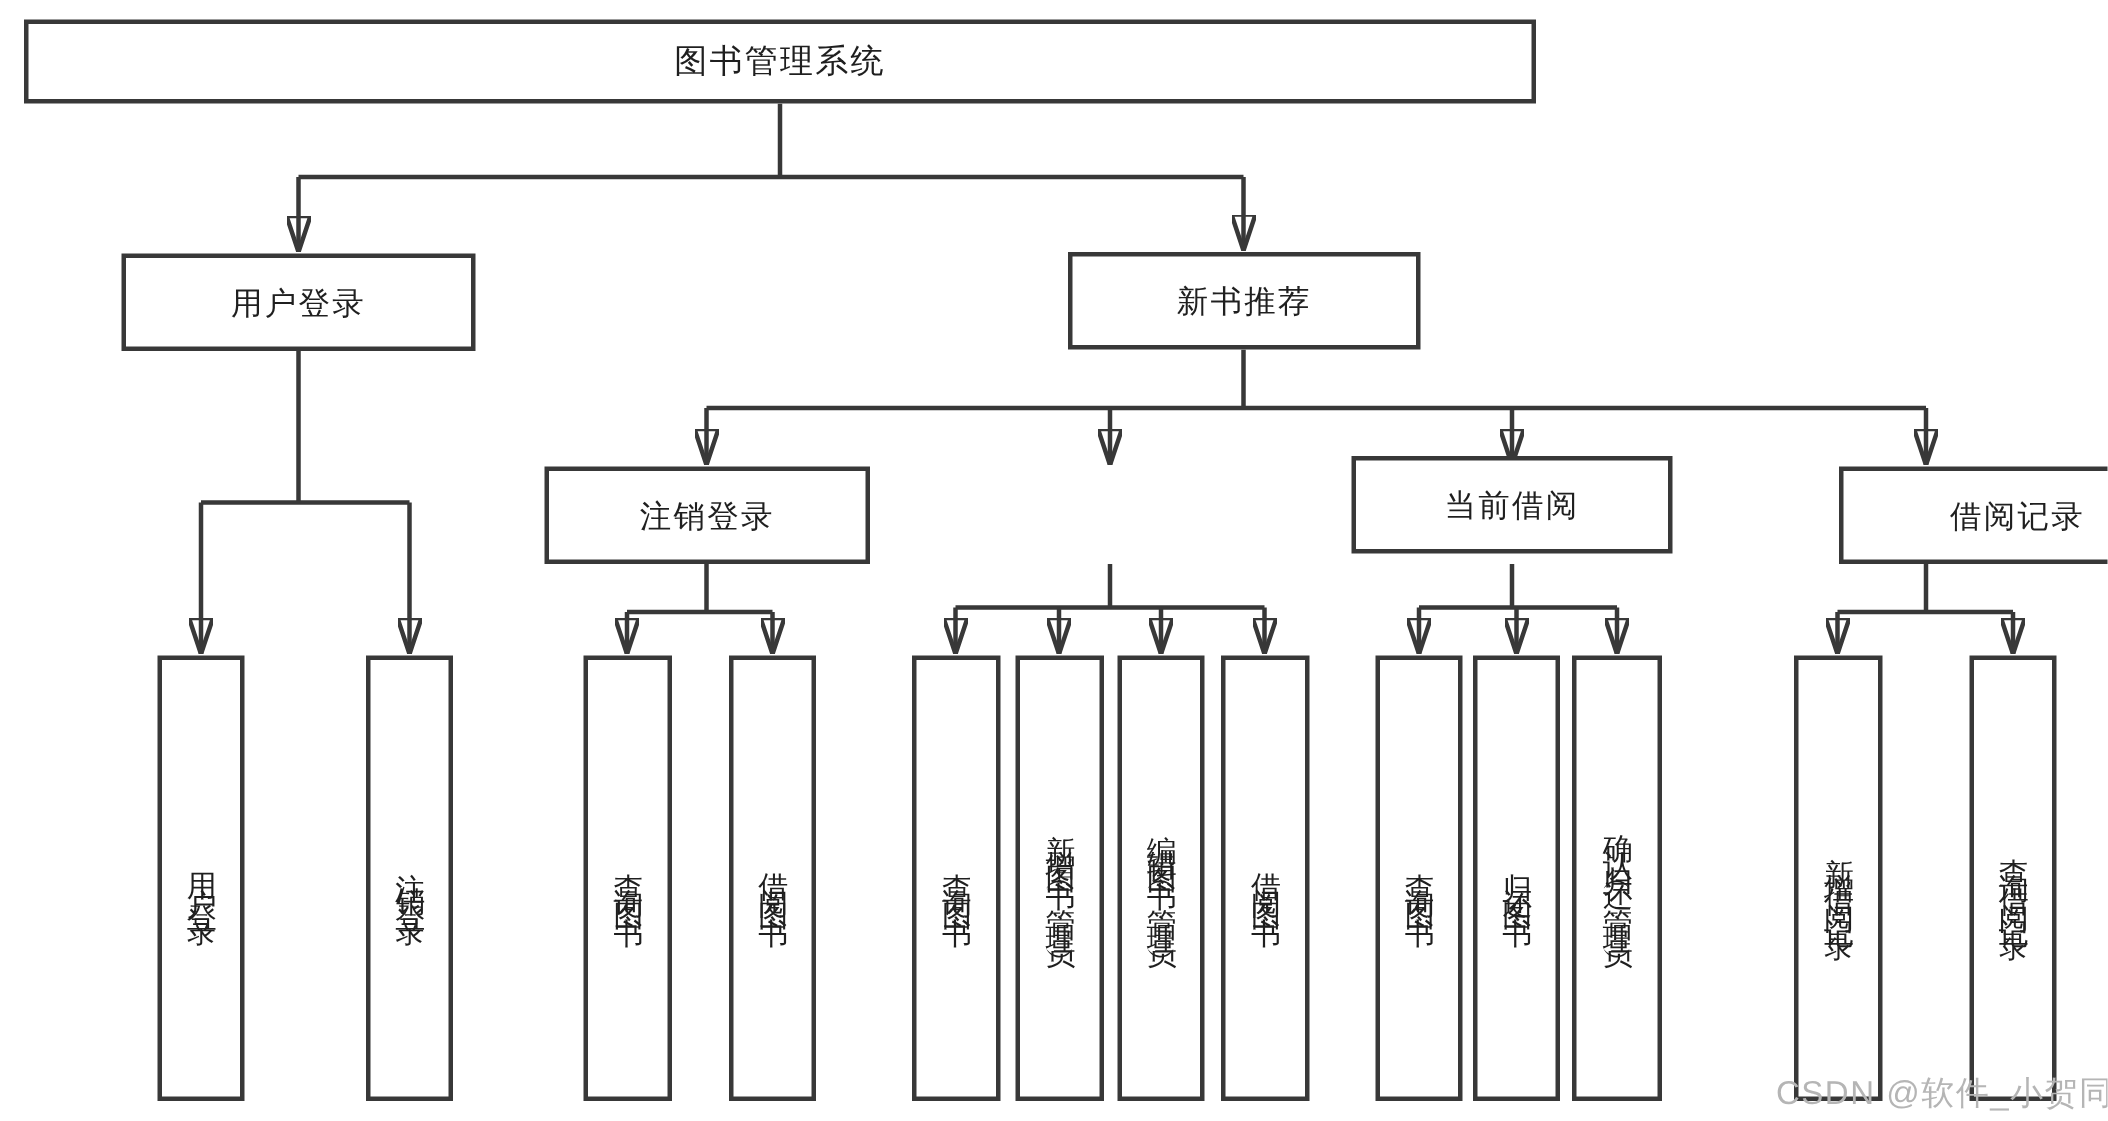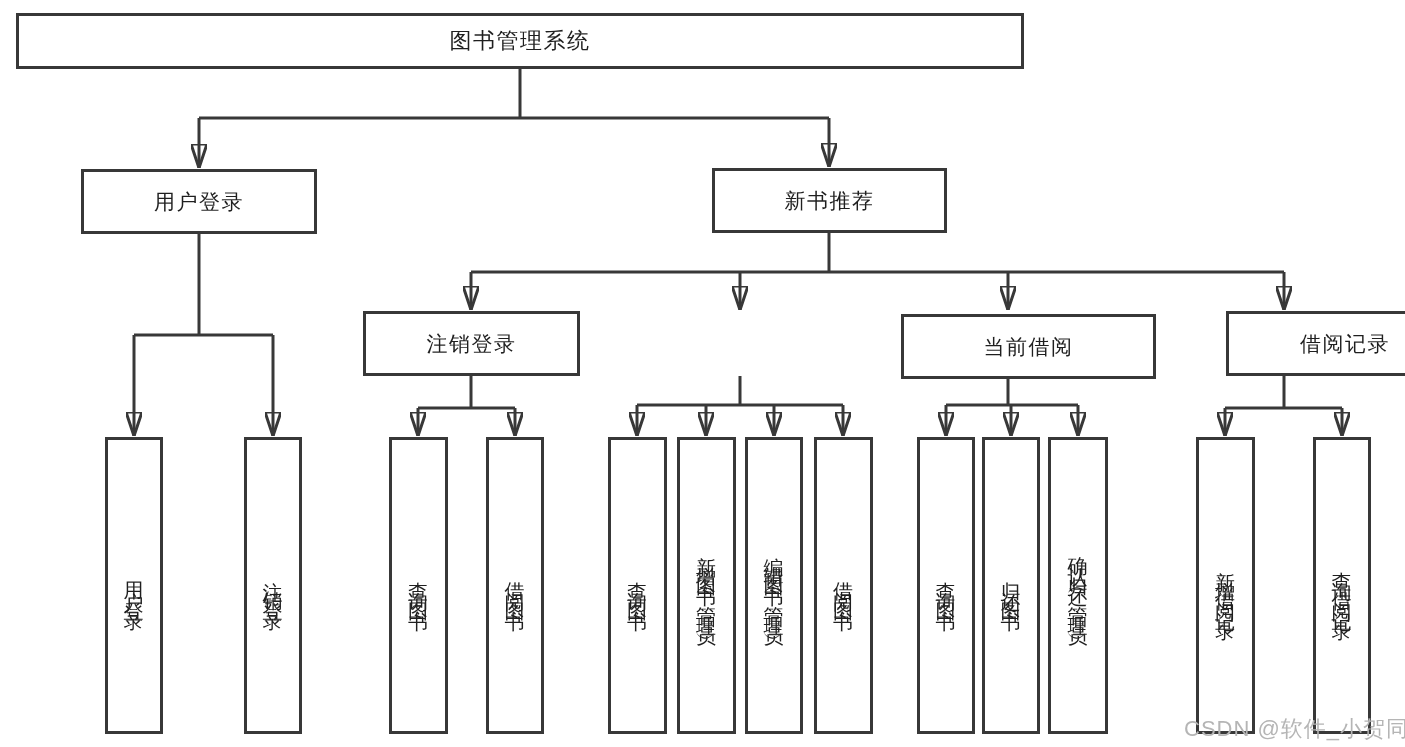--- a/index.html
+++ b/index.html
@@ -80,21 +80,21 @@
   <div class="node h" style="left:81px;top:169px;width:236px;height:65px">
     <span>用户登录</span>
   </div>
   <div class="node h" style="left:712px;top:168px;width:235px;height:65px">
     <span>新书推荐</span>
   </div>
 
   <div class="node h" style="left:363px;top:311px;width:217px;height:65px">
     <span>注销登录</span>
   </div>
-  <div class="node h" style="left:901px;top:314px;width:255px;height:65px">
+  <div class="node h" style="left:901px;top:304px;width:214px;height:65px">
     <span>当前借阅</span>
   </div>
   <div class="node h" style="left:1226px;top:311px;width:238px;height:65px">
     <span>借阅记录</span>
   </div>
 
   <div class="node v" style="left:105px;top:437px;width:58px;height:297px">
     <span>用户登录</span>
   </div>
   <div class="node v" style="left:244px;top:437px;width:58px;height:297px">

